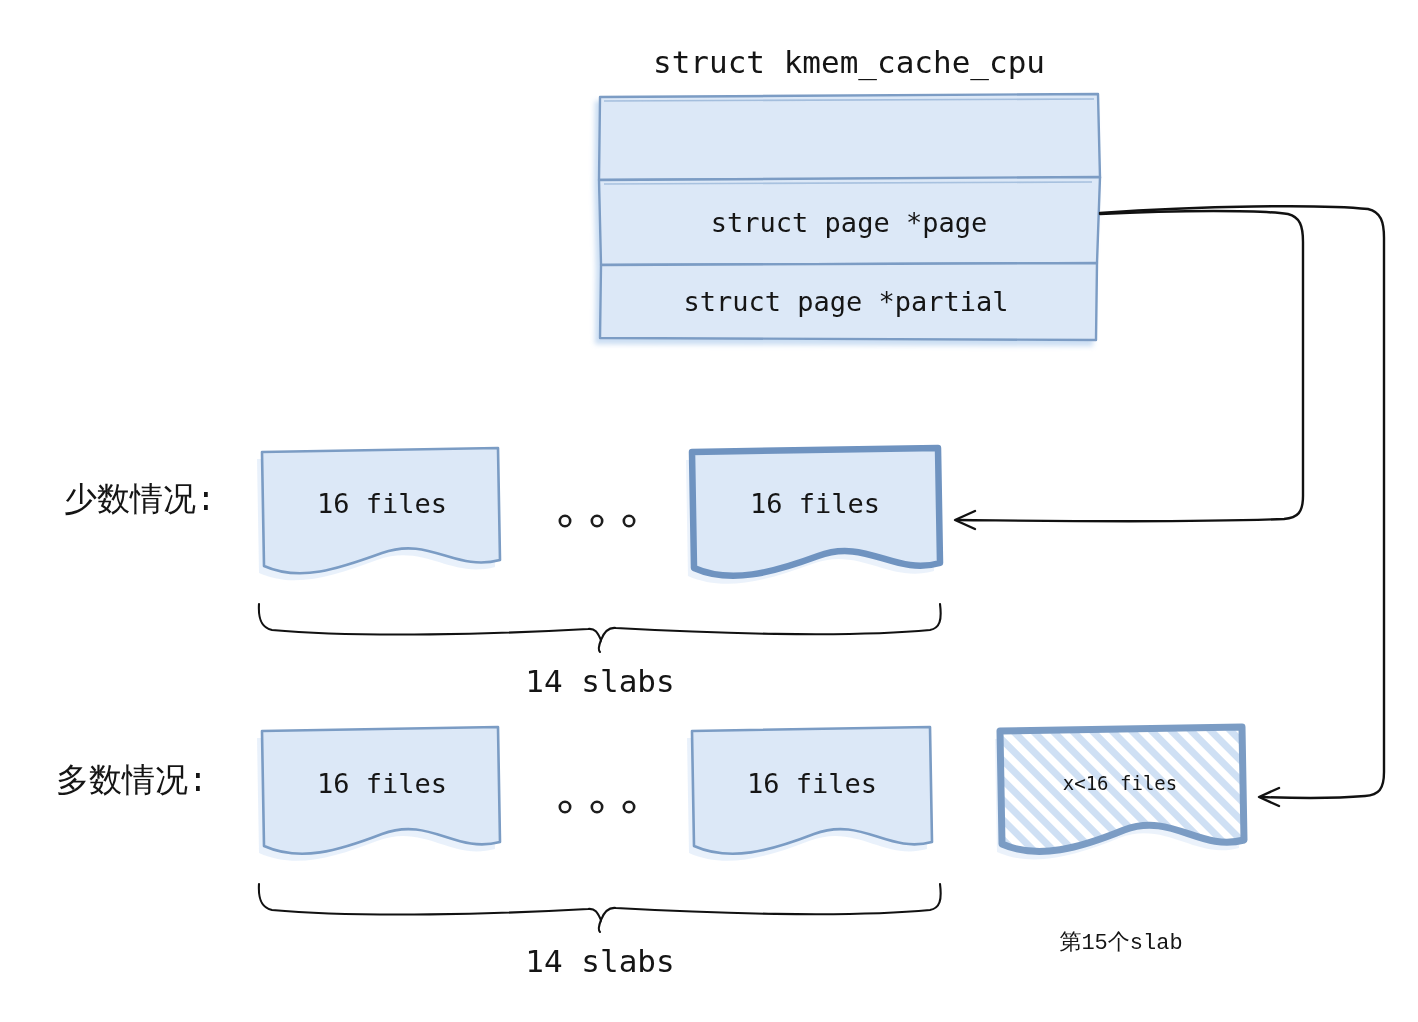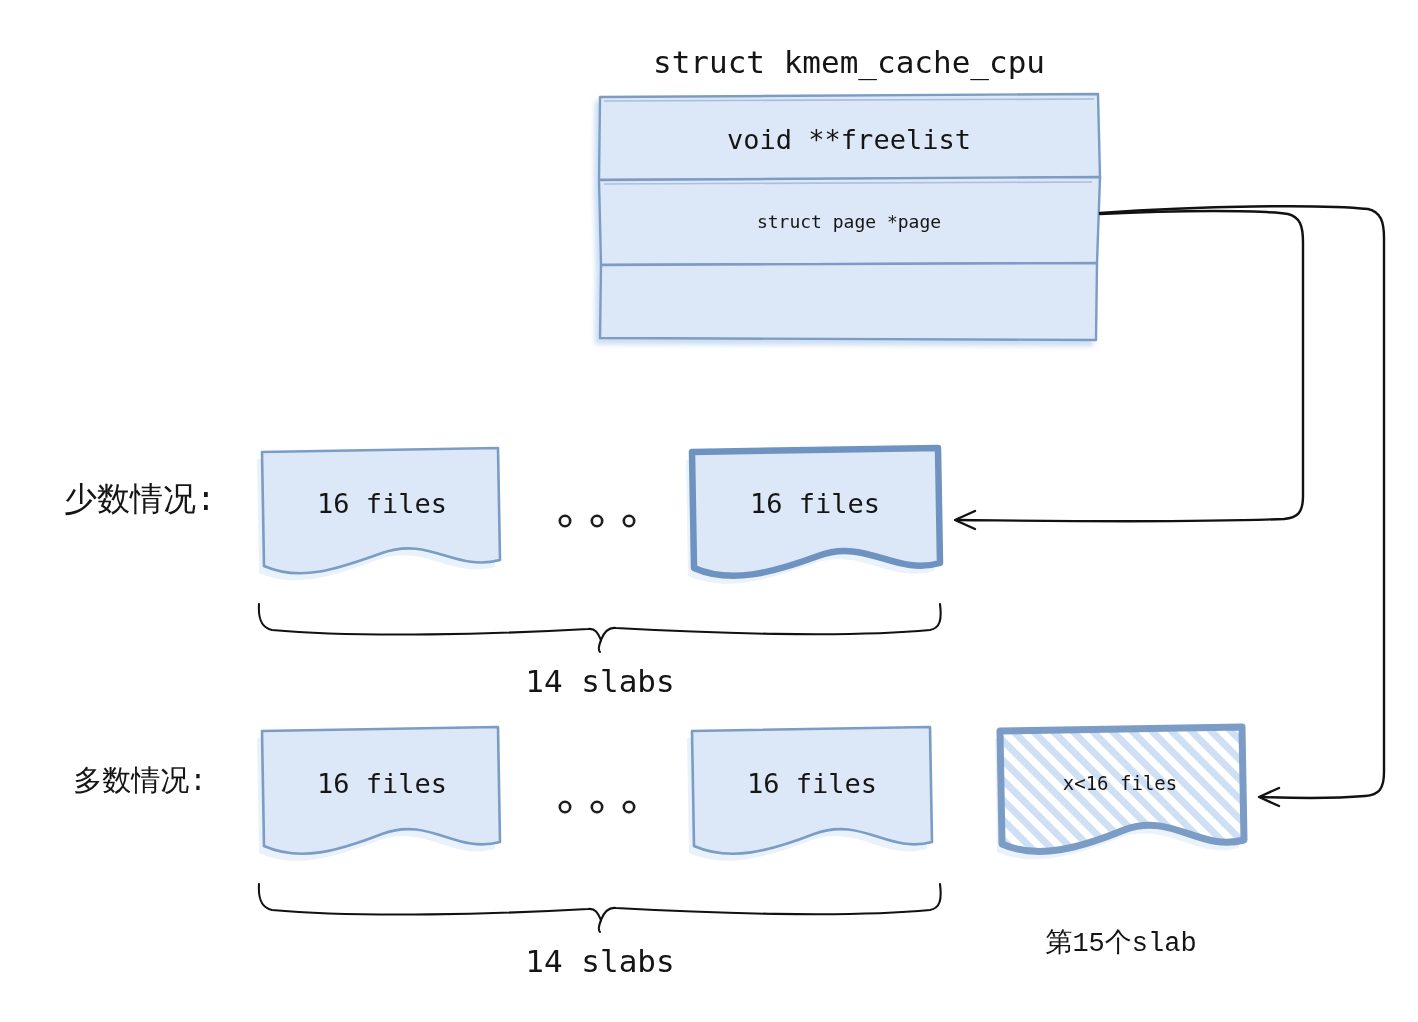--- a/index.html
+++ b/index.html
@@ -139,29 +139,29 @@
     <g fill="none" stroke="#111111" stroke-width="2.4" stroke-linecap="round" stroke-linejoin="round">
       <path d="M1100,213 C1200,206 1320,204 1368,209 C1381,212 1384,222 1384,238
                L1384,772 C1384,789 1379,795 1365,796
                C1330,799 1290,798 1262,797"></path>
       <path d="M1279,788 L1259,797 L1279,806"></path>
     </g>
   </svg>
 
   <div class="txt mono ctr" style="left:849px; top:62px; font-size:31px;">struct kmem_cache_cpu</div>
 
-  <div class="txt mono ctr" style="left:849px; top:139px; font-size:27px;">void **freelist</div>
-  <div class="txt mono ctr" style="left:849px; top:222px; font-size:18px;">struct page *page</div>
+  <div class="txt mono ctr" style="left:849px; top:222px; font-size:27px;">struct page *page</div>
+  <div class="txt mono ctr" style="left:846px; top:301px; font-size:27px;">struct page *partial</div>
 
   <div class="txt cjk ctr" style="left:140px; top:501px; font-size:33px;">少数情况:</div>
   <div class="txt mono ctr" style="left:382px; top:503px; font-size:27px;">16 files</div>
   <div class="txt mono ctr" style="left:815px; top:503px; font-size:27px;">16 files</div>
   <div class="txt mono ctr" style="left:600px; top:681px; font-size:31px;">14 slabs</div>
 
-  <div class="txt cjk ctr" style="left:140px; top:782px; font-size:29px;">多数情况:</div>
+  <div class="txt cjk ctr" style="left:132px; top:782px; font-size:33px;">多数情况:</div>
   <div class="txt mono ctr" style="left:382px; top:783px; font-size:27px;">16 files</div>
   <div class="txt mono ctr" style="left:812px; top:783px; font-size:27px;">16 files</div>
   <div class="txt mono ctr" style="left:600px; top:961px; font-size:31px;">14 slabs</div>
 
   <div class="txt mono ctr" style="left:1120px; top:783px; font-size:19px;">x&lt;16 files</div>
-  <div class="txt cjk ctr" style="left:1121px; top:944px; font-size:27px;">第15个slab</div>
+  <div class="txt cjk ctr" style="left:1121px; top:944px; font-size:22px;">第15个slab</div>
 
 </div>
 
 </body></html>

